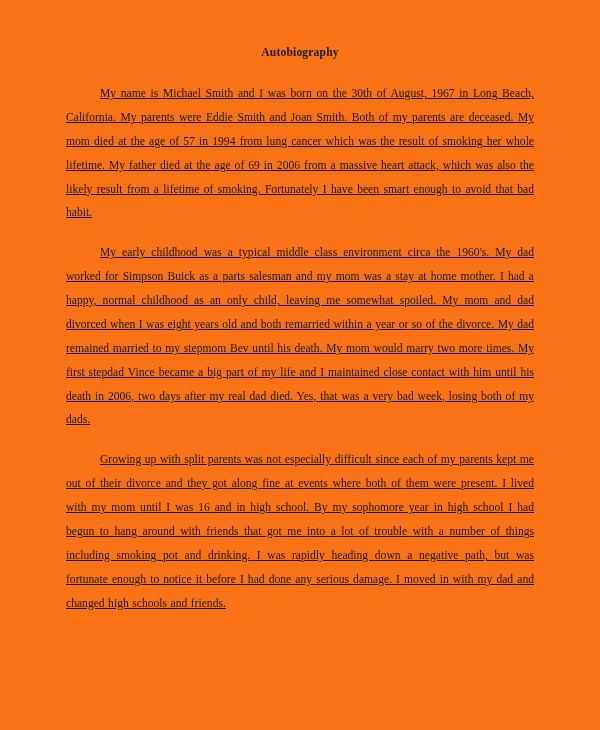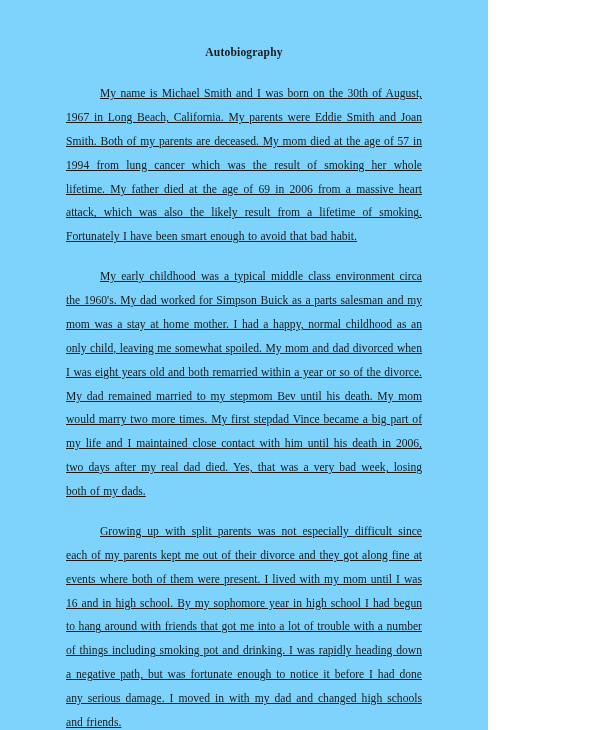--- a/index.html
+++ b/index.html
@@ -9,23 +9,23 @@
   }
   body {
     width: 600px;
     height: 730px;
     font-family: "Liberation Serif", serif;
     color: #1a1a1a;
     overflow: hidden;
   }
   .page {
     position: relative;
-    width: 488px;
+    width: 600px;
     height: 730px;
-    background: #7dd3fc;
+    background: #f97316;
     box-sizing: border-box;
     padding: 44px 66px 0 66px;
   }
   .doc-title {
     text-align: center;
     font-size: 11.5px;
     line-height: 1.4;
     margin: 0 0 22px 0;
     letter-spacing: 0.2px;
   }

